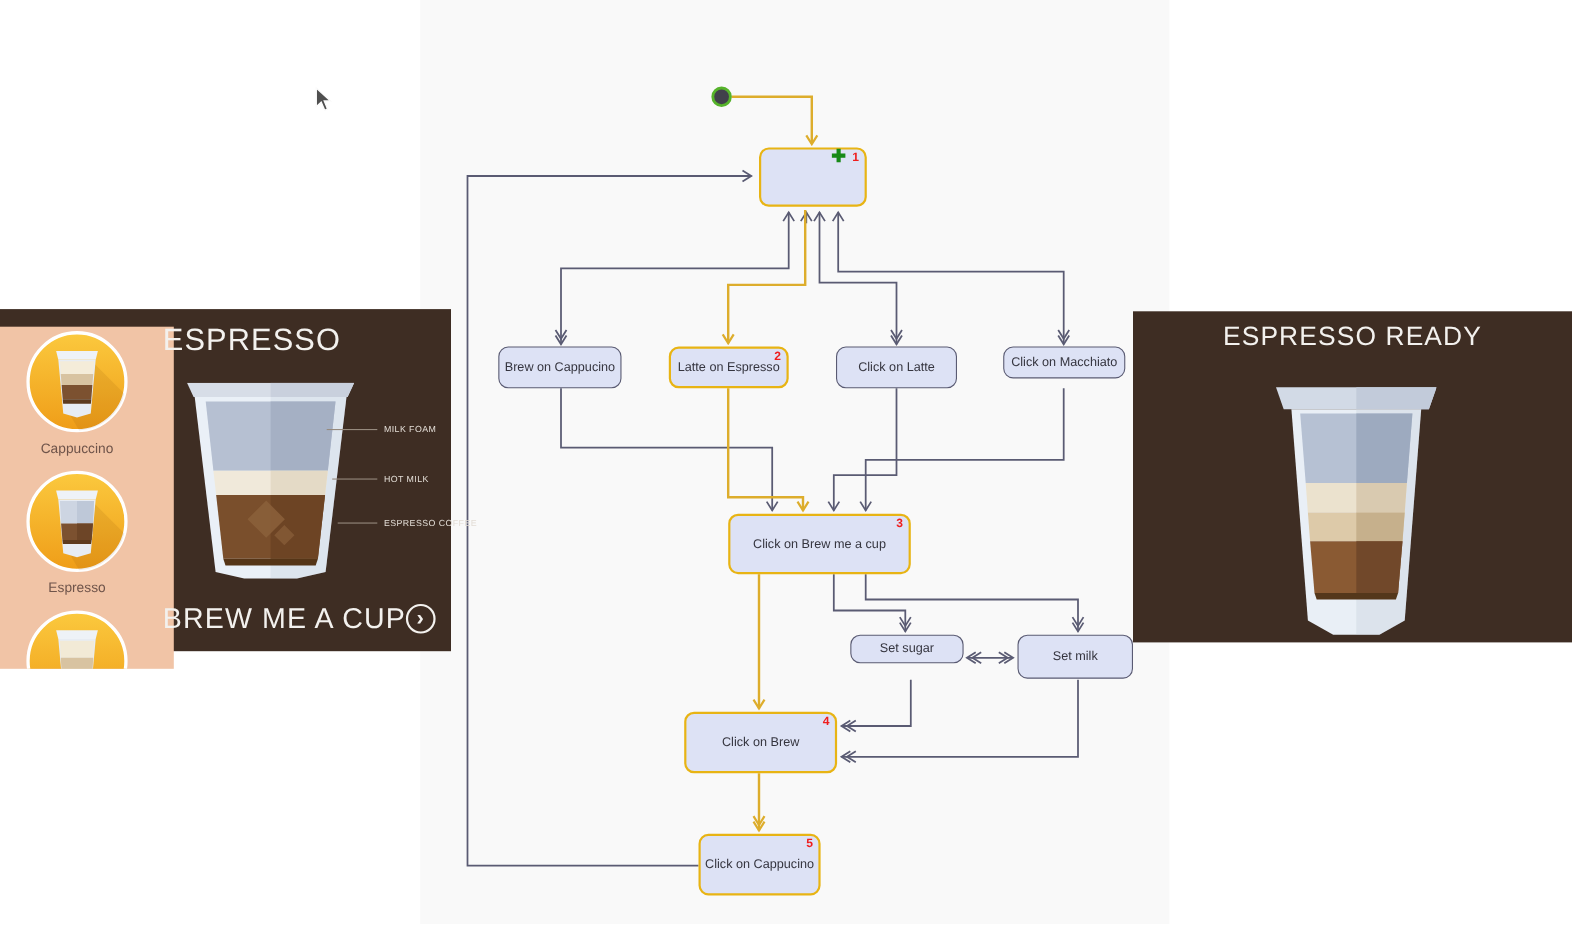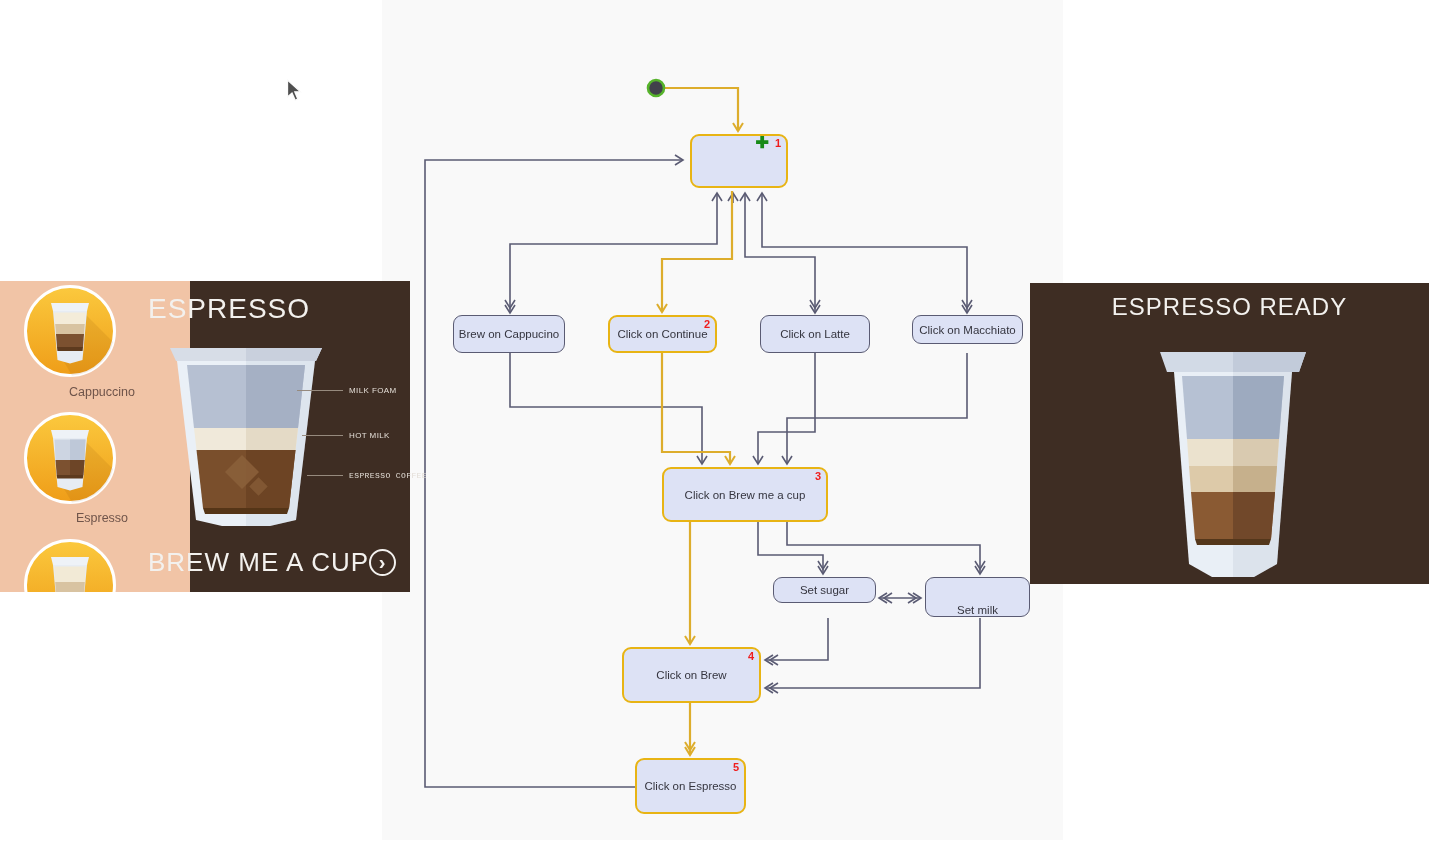--- a/index.html
+++ b/index.html
@@ -20,22 +20,22 @@
     justify-content:center;font-size:11.5px;color:#35353f;cursor:default;}
   .node.hl{border:2px solid var(--accent-gold,#e8b414);}
   .badge{position:absolute;top:1px;right:5px;color:var(--badge-red,#ef1d1d);font-weight:bold;
     font-size:11px;line-height:13px;}
   .plus{position:absolute;top:-2px;right:17px;color:var(--plus-green,#178a17);font-weight:bold;
     font-size:16px;line-height:18px;}
   
   .panel{position:absolute;z-index:10;background:var(--panel-brown,#3e2d23);}
   #left-panel{left:0;top:281px;width:410px;height:311px;}
   #right-panel{left:1030px;top:283px;width:469px;height:301px;}
-  #sidebar{position:absolute;left:0;top:0;width:158px;height:311px;
-    background:var(--sidebar-peach,#f1c4a6);overflow:hidden;padding-left:32px;}
+  #sidebar{position:absolute;left:0;top:16px;width:158px;height:311px;
+    background:var(--sidebar-peach,#f1c4a6);overflow:hidden;}
   .side-label{position:absolute;width:140px;text-align:center;color:#6f544a;font-size:12.5px;}
   .app-title{position:absolute;color:var(--text-light,#f3f1ee);letter-spacing:1px;font-weight:400;}
   #left-title{left:148px;top:12px;font-size:28px;}
   #right-title{left:0;top:10px;width:399px;text-align:center;font-size:24px;}
   .callout-line{position:absolute;height:1px;background:#968a7e;}
   .callout-label{position:absolute;color:#e3ddd6;font-size:8px;letter-spacing:.4px;white-space:nowrap;}
   #cta{position:absolute;left:148px;top:266px;display:flex;align-items:center;gap:0;
     color:var(--text-light,#f3f1ee);font-size:26px;letter-spacing:1px;cursor:pointer;}
   #cta-icon{width:27px;height:27px;border:2px solid var(--text-light,#f3f1ee);border-radius:50%;
     display:flex;align-items:center;justify-content:center;font-size:20px;font-weight:bold;
@@ -98,52 +98,52 @@
 <div class="node hl" style="left:690px;top:134px;width:98px;height:54px;">
   <span class="plus">✚</span>
   <span class="badge">1</span>
 </div>
 
 <div class="node" style="left:453px;top:315px;width:112px;height:38px;">
   <span>Brew on Cappucino</span>
 </div>
 
 <div class="node hl" style="left:608px;top:315px;width:109px;height:38px;">
-  <span>Click on Continue</span>
+  <span>Latte on Espresso</span>
   <span class="badge">2</span>
 </div>
 
 <div class="node" style="left:760px;top:315px;width:110px;height:38px;text-align:right;">
   <span>Click on Latte</span>
 </div>
 
 <div class="node" style="left:912px;top:315px;width:111px;height:29px;">
   <span>Click on Macchiato</span>
 </div>
 
 <div class="node hl" style="left:662px;top:467px;width:166px;height:55px;">
   <span>Click on Brew me a cup</span>
   <span class="badge">3</span>
 </div>
 
 <div class="node" style="left:773px;top:577px;width:103px;height:26px;">
   <span>Set sugar</span>
 </div>
 
-<div class="node" style="left:925px;top:577px;width:105px;height:40px;align-items:flex-end;">
+<div class="node" style="left:925px;top:577px;width:105px;height:40px;">
   <span>Set milk</span>
 </div>
 
 <div class="node hl" style="left:622px;top:647px;width:139px;height:56px;">
   <span>Click on Brew</span>
   <span class="badge">4</span>
 </div>
 
 <div class="node hl" style="left:635px;top:758px;width:111px;height:56px;">
-  <span>Click on Espresso</span>
+  <span>Click on Cappucino</span>
   <span class="badge">5</span>
 </div>
 
 <div id="left-panel" class="panel">
   <div id="sidebar">
     <svg class="abs" style="left:22px;top:2px;" width="96" height="96" viewBox="0 0 96 96">
       <defs>
           <linearGradient id="og1" x1="0" y1="0" x2="0" y2="1">
         <stop offset="0" stop-color="#fbc93e"></stop>
             <stop offset="1" stop-color="#ef9d18"></stop>
@@ -208,21 +208,21 @@
     <rect x="60" y="112" width="24" height="24" transform="rotate(45 72 124)" fill="#8a5f3a" opacity="0.9"></rect>
     <rect x="82" y="132" width="13" height="13" transform="rotate(45 88.5 138.5)" fill="#8a5f3a" opacity="0.7"></rect>
     <polygon points="33,160 119,160 117,166 35,166" fill="#553517"></polygon>
   </svg>
 
   <div class="callout-line" style="left:297px;top:109px;width:46px;"></div>
   <div class="callout-label" style="left:349px;top:105px;">MILK FOAM</div>
   <div class="callout-line" style="left:302px;top:154px;width:41px;"></div>
   <div class="callout-label" style="left:349px;top:150px;">HOT MILK</div>
   <div class="callout-line" style="left:307px;top:194px;width:36px;"></div>
-  <div class="callout-label" style="left:349px;top:190px;font-family:Liberation Mono, monospace;">ESPRESSO COFFEE</div>
+  <div class="callout-label" style="left:349px;top:190px;">ESPRESSO COFFEE</div>
 
   <div id="cta">
     <span>BREW ME A CUP</span>
     <span id="cta-icon">›</span>
   </div>
 </div>
 
 <div id="right-panel" class="panel">
   <div id="right-title" class="app-title">ESPRESSO READY</div>
   <svg class="abs" style="left:130px;top:66px;" width="146" height="232" viewBox="0 0 146 232">

